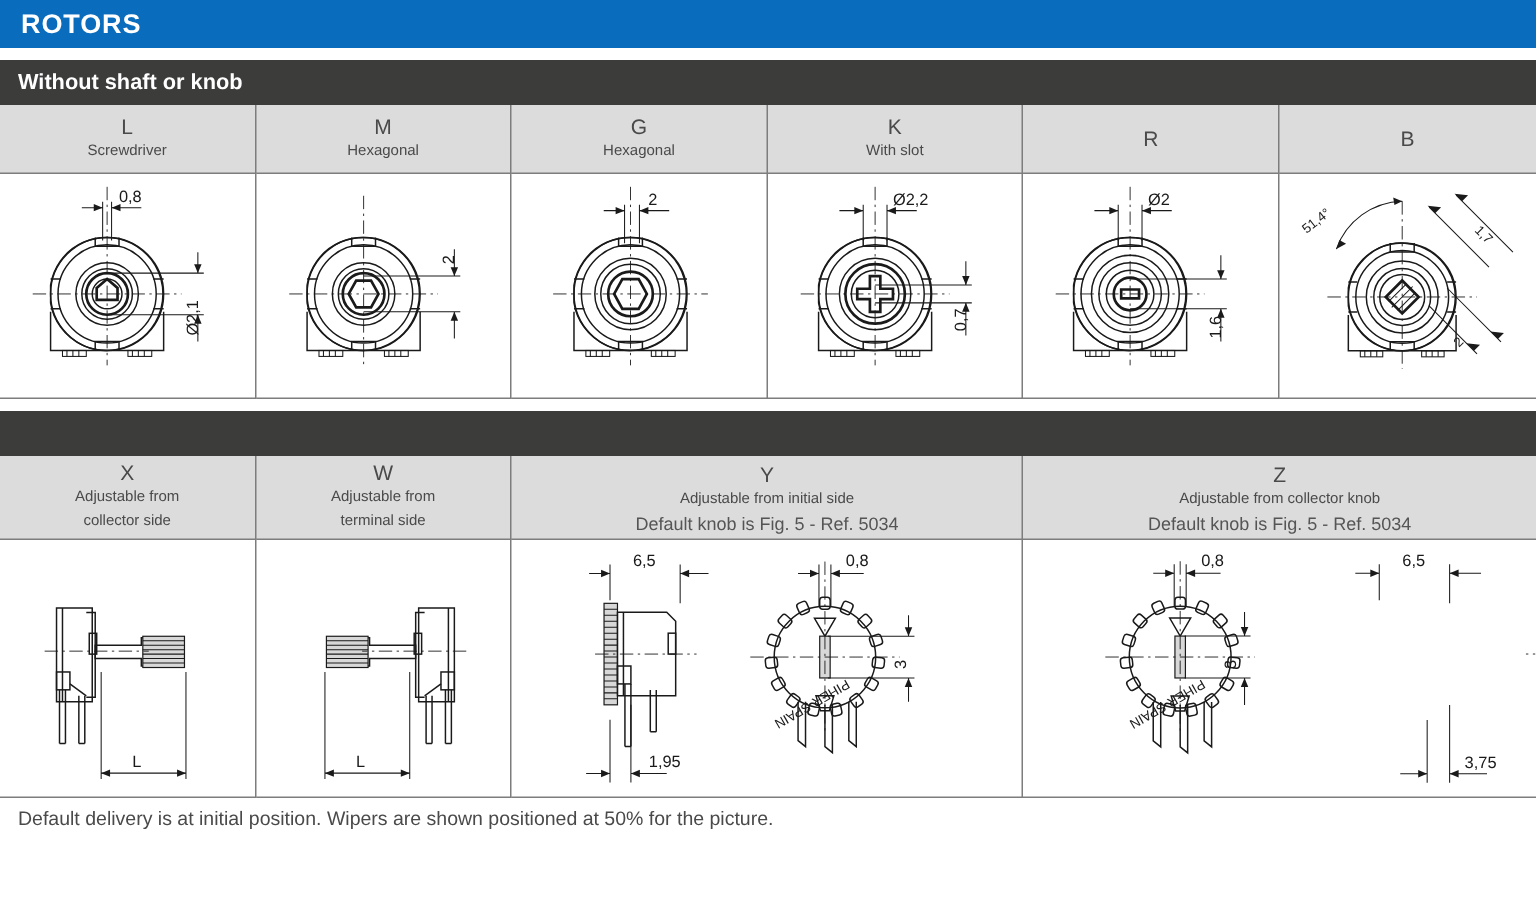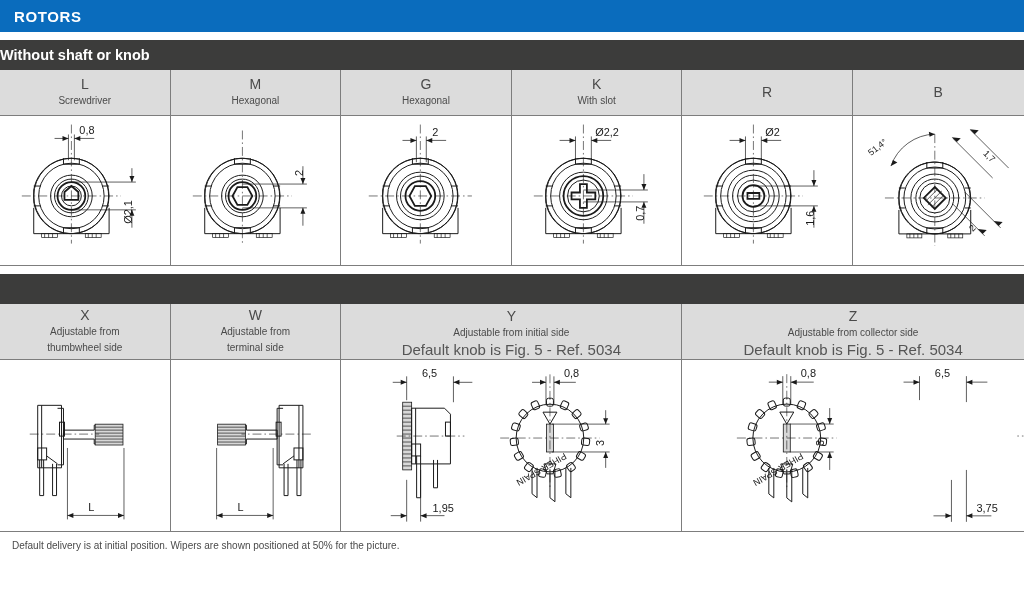--- a/index.html
+++ b/index.html
@@ -10,48 +10,48 @@
     color:#3b3b3b;
     overflow:hidden;
   }
   .page{width:1024px;height:600px;position:relative;}
 
   
   .title-bar{
     height:32px;background:#0a6cbd;color:#fff;
     display:flex;align-items:center;
     padding-left:14px;box-sizing:border-box;
-    font-weight:bold;font-size:15px;letter-spacing:.6px;
+    font-weight:bold;font-size:18px;letter-spacing:.6px;
   }
   
   .band{
     height:30px;background:#3c3c3b;color:#fff;
     display:flex;align-items:center;
     font-size:14.5px;font-weight:bold;box-sizing:border-box;
   }
-  .band .band-cell{box-sizing:border-box;}
+  .band .band-cell{padding-left:12px;box-sizing:border-box;}
   .band-full{width:1024px;}
   .band-a{width:341px;}
   .band-b{width:683px;}
 
   .gap{height:8px;background:#fff;}
 
   
   .hdr-row{display:flex;background:#dcdcdc;box-sizing:border-box;}
   .hdr-cell{
     box-sizing:border-box;
     border-right:1px solid #7d7d7d;
     border-bottom:1px solid #7d7d7d;
     display:flex;flex-direction:column;align-items:center;justify-content:center;
     text-align:center;color:#4a4a4a;
   }
   .hdr-cell:last-child{border-right:none;}
   .hdr-code{font-size:14px;line-height:17px;}
   .hdr-sub{font-size:10px;line-height:16px;}
-  .hdr-note{font-size:15px;line-height:13px;margin-top:2px;color:#555;}
+  .hdr-note{font-size:12px;line-height:13px;margin-top:2px;color:#555;}
 
   .h1-cell{width:170.6px;height:46px;}
   .h2-cell-s{width:170.6px;height:56px;}
   .h2-cell-w{width:341.3px;height:56px;}
 
   
   .draw-row{display:flex;background:#fff;box-sizing:border-box;}
   .draw-cell{
     box-sizing:border-box;
     border-right:1px solid #7d7d7d;
@@ -72,21 +72,21 @@
   .dim{fill:none;stroke:#1a1a1a;stroke-width:.7;}
   .dtxt{font-family:"Liberation Sans",sans-serif;font-size:11px;fill:#1a1a1a;}
   .dtxt-s{font-family:"Liberation Sans",sans-serif;font-size:9px;fill:#1a1a1a;}
   .sld{fill:#1a1a1a;}
   .gry{fill:#d8d8d8;stroke:#1a1a1a;stroke-width:.8;}
 
   
   .footer{
     height:26px;display:flex;align-items:center;
     padding-left:12px;box-sizing:border-box;
-    font-size:10px;color:#4a4a4a;background:#fff;
+    font-size:13px;color:#4a4a4a;background:#fff;
   }
 </style>
 </head>
 <body>
 
 <div class="page">
 
   <div class="title-bar">
     <span>ROTORS</span>
   </div>
@@ -327,35 +327,35 @@
 
   <div class="gap"></div>
 
   <div class="band">
   </div>
 
   <div class="hdr-row">
     <div class="hdr-cell h2-cell-s">
       <div class="hdr-code">X</div>
       <div class="hdr-sub">Adjustable from</div>
-      <div class="hdr-sub">thumbwheel side</div>
+      <div class="hdr-sub">collector side</div>
     </div>
     <div class="hdr-cell h2-cell-s">
       <div class="hdr-code">W</div>
       <div class="hdr-sub">Adjustable from</div>
       <div class="hdr-sub">terminal side</div>
     </div>
     <div class="hdr-cell h2-cell-w">
       <div class="hdr-code">Y</div>
       <div class="hdr-sub">Adjustable from initial side</div>
       <div class="hdr-note">Default knob is Fig. 5 - Ref. 5034</div>
     </div>
     <div class="hdr-cell h2-cell-w">
       <div class="hdr-code">Z</div>
-      <div class="hdr-sub">Adjustable from collector side</div>
+      <div class="hdr-sub">Adjustable from collector knob</div>
       <div class="hdr-note">Default knob is Fig. 5 - Ref. 5034</div>
     </div>
   </div>
 
   <div class="draw-row">
 
     <div class="draw-cell d2-cell-s">
       <svg width="171" height="172" viewBox="0 0 171 172">
         <g>
 

